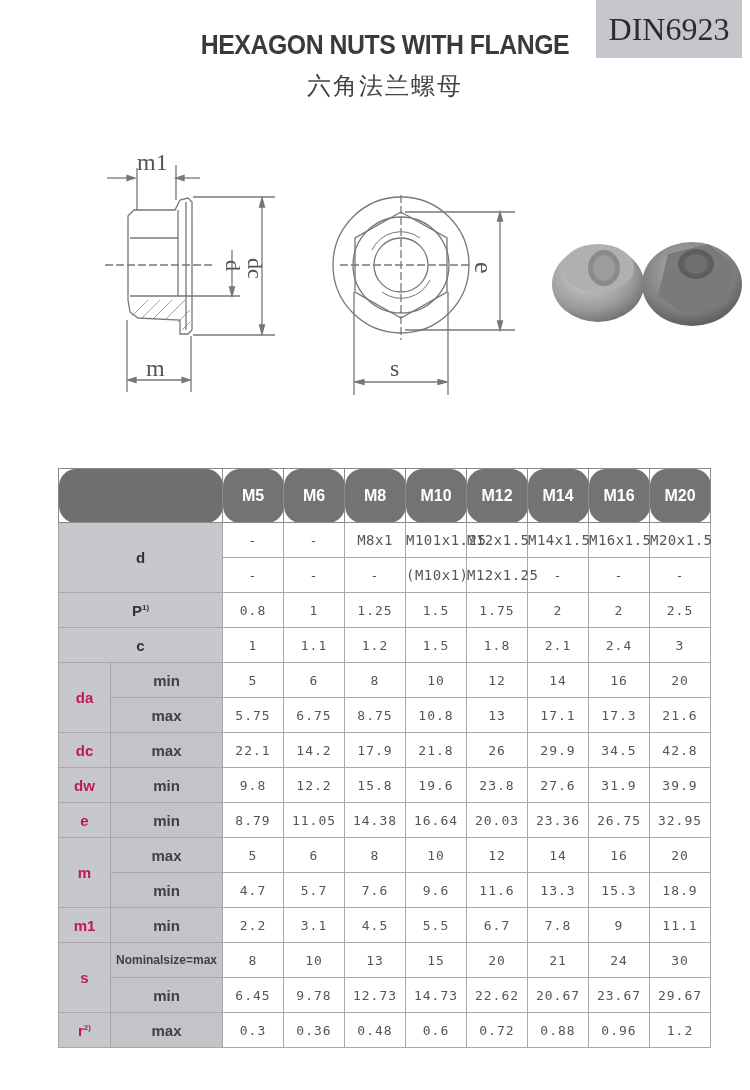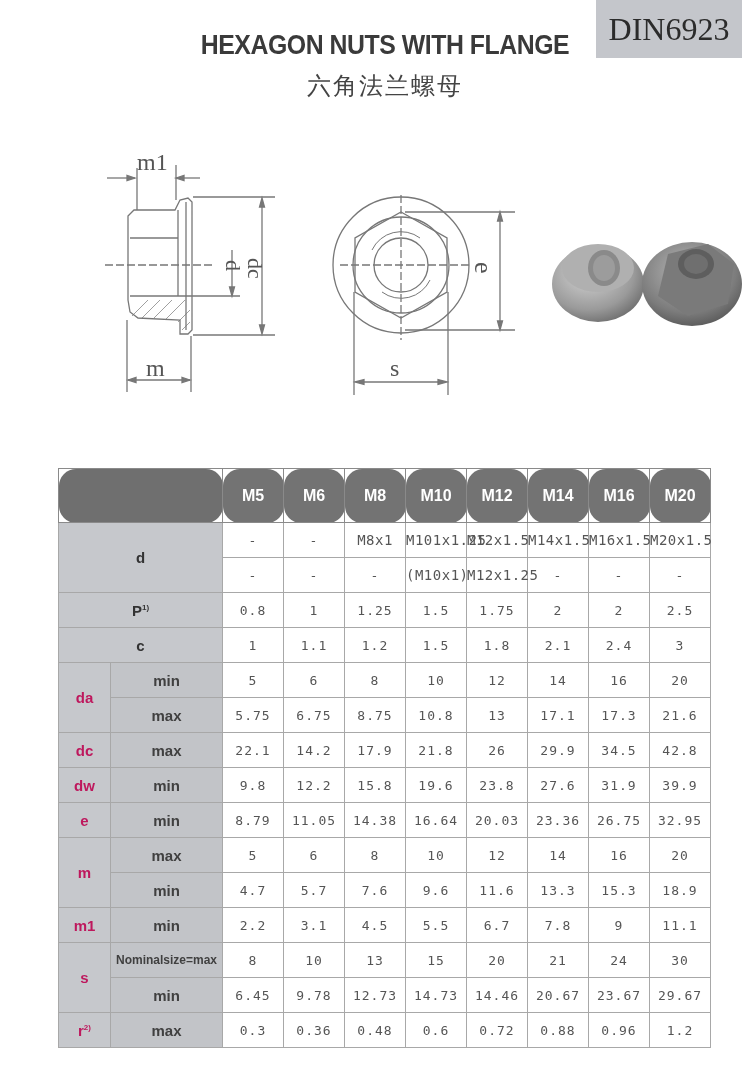--- a/index.html
+++ b/index.html
@@ -318,21 +318,21 @@
       <td class="val">24</td>
       <td class="val">30</td>
     </tr>
 
     <tr>
       <td class="lab2">min</td>
       <td class="val">6.45</td>
       <td class="val">9.78</td>
       <td class="val">12.73</td>
       <td class="val">14.73</td>
-      <td class="val">14.46</td>
+      <td class="val">22.62</td>
       <td class="val">20.67</td>
       <td class="val">23.67</td>
       <td class="val">29.67</td>
     </tr>
 
     <tr>
       <td class="lab1"><span>r</span><sup>2)</sup></td>
       <td class="lab2">max</td>
       <td class="val">0.3</td>
       <td class="val">0.36</td>

